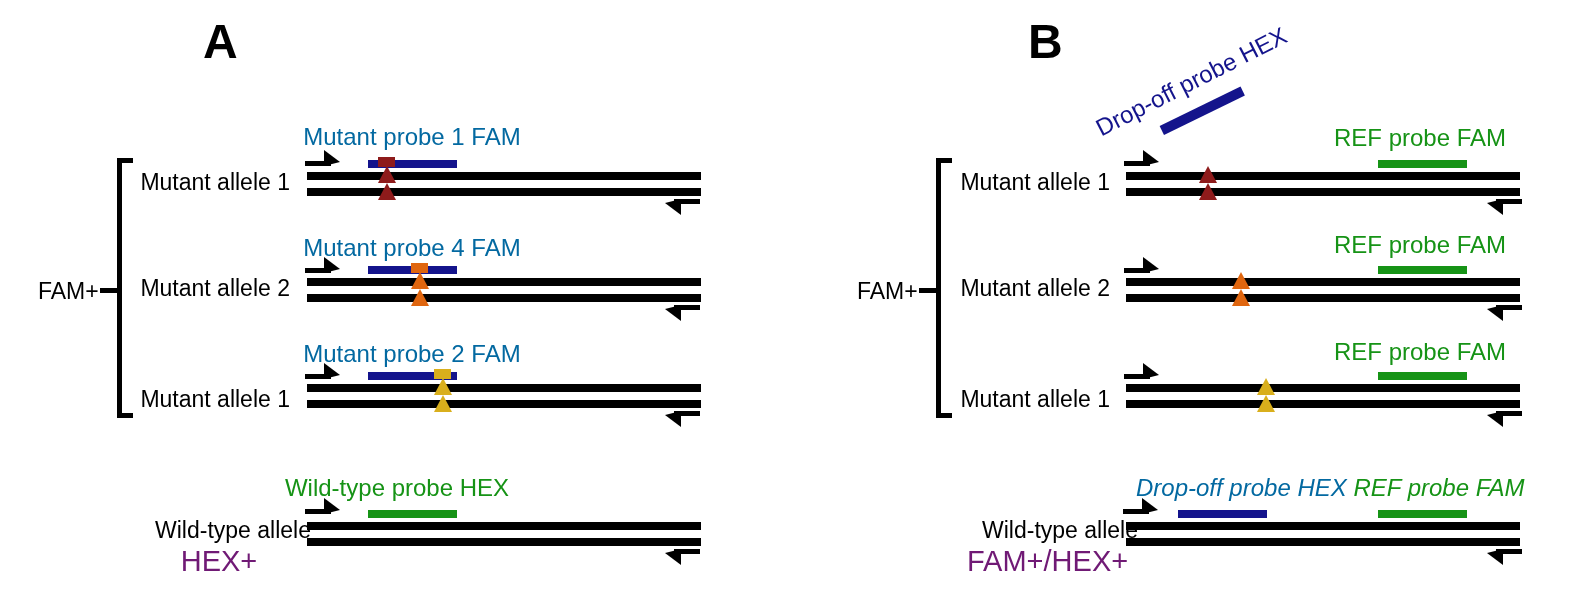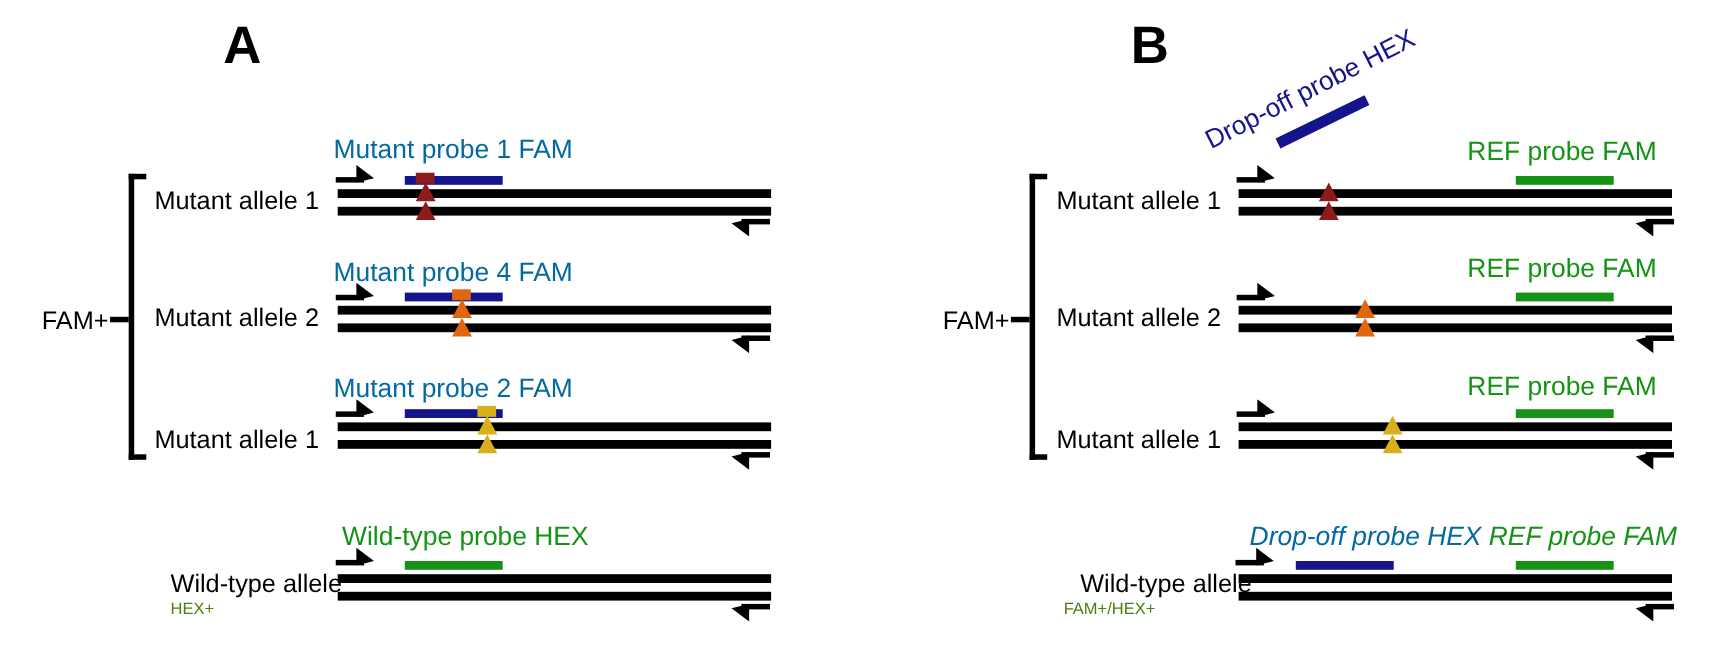--- a/index.html
+++ b/index.html
@@ -3,21 +3,21 @@
 <meta charset="utf-8">
 <style>
   html,body{margin:0;padding:0;background:#fff;}
   .fig{position:relative;width:1575px;height:591px;background:#ffffff;
        font-family:"Liberation Sans",sans-serif;overflow:hidden;}
   .panel-letter{position:absolute;font-size:48px;font-weight:bold;color:#000;}
   .probe-label{position:absolute;font-size:24px;text-align:center;white-space:nowrap;}
   .navy-text{color:#0369a1;}
   .green-text{color:#169316;}
   .allele-label{position:absolute;font-size:23px;color:#000;text-align:right;white-space:nowrap;}
-  .allele-label2{position:absolute;font-size:15px;color:#4d7c0f;text-align:left;white-space:nowrap;}
+  .allele-label2{position:absolute;font-size:29px;color:#701a75;text-align:center;white-space:nowrap;}
   .bracket-label{position:absolute;font-size:23px;color:#000;text-align:right;}
   .strand{position:absolute;width:394px;height:8px;background:#000;}
   .bar{position:absolute;height:8px;}
   .probe{width:89px;}
   .navy-bg{background:#14148C;}
   .green-bg{background:#169316;}
   .sq{position:absolute;width:17px;height:10px;}
   .tri{position:absolute;width:0;height:0;border-left:9px solid transparent;
        border-right:9px solid transparent;border-bottom:17px solid #000;}
   .vline{position:absolute;width:5px;background:#000;}
@@ -96,21 +96,21 @@
     <div class="strand" style="left:307px;top:400px;"></div>
     <div class="tri" style="left:434px;top:395px;border-bottom-color:#D9AF1C;"></div>
     <svg class="primer rev" style="left:664px;top:409px;" width="36" height="18" viewBox="0 0 36 18">
         <rect x="0" y="11" width="26" height="5"></rect>
         <polygon points="19,0 35,12 19,16"></polygon>
       </svg>
     <div class="allele-label" style="left:90px;top:386px;width:200px;">Mutant allele 1</div>
   </div>
 
   <div>
-    <div class="probe-label green-text" style="left:308px;top:474px;width:230px;">Wild-type probe HEX</div>
+    <div class="probe-label green-text" style="left:282px;top:474px;width:230px;">Wild-type probe HEX</div>
     <svg class="primer" style="left:305px;top:498px;" width="36" height="18" viewBox="0 0 36 18">
         <rect x="0" y="11" width="26" height="5"></rect>
         <polygon points="19,0 35,12 19,16"></polygon>
       </svg>
     <div class="bar probe green-bg" style="left:368px;top:510px;"></div>
     <div class="strand" style="left:307px;top:522px;"></div>
     <div class="strand" style="left:307px;top:538px;"></div>
     <svg class="primer rev" style="left:664px;top:547px;" width="36" height="18" viewBox="0 0 36 18">
         <rect x="0" y="11" width="26" height="5"></rect>
         <polygon points="19,0 35,12 19,16"></polygon>

